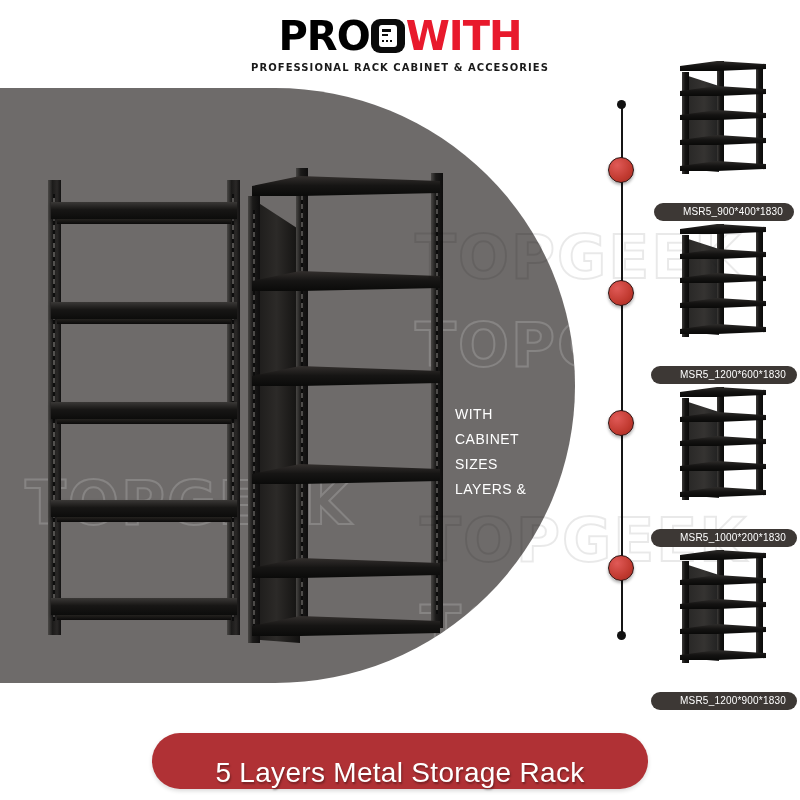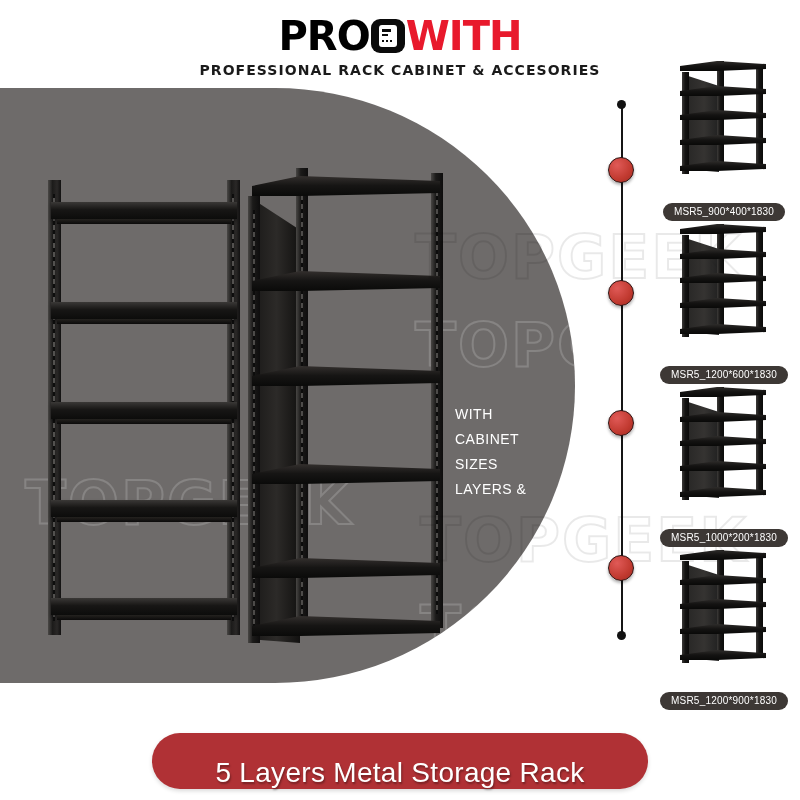--- a/index.html
+++ b/index.html
@@ -85,21 +85,21 @@
   }
   #logo-o-icon .dots i {
     width: 2px;
     height: 2px;
     background: #0b0b0b;
     display: block;
   }
   #logo-tagline {
     margin-top: 4px;
     font-family: "DejaVu Sans", sans-serif;
-    font-size: 14px;
+    font-size: 10px;
     font-weight: bold;
     letter-spacing: 1.05px;
     color: #1a1a1a;
     white-space: nowrap;
   }
 
   
   #hero-panel {
     position: absolute;
     left: 0;
@@ -348,21 +348,21 @@
     display: flex;
     justify-content: center;
   }
   .product-label span {
     display: inline-block;
     background: #3d3835;
     color: #ffffff;
     font-family: "Liberation Sans", sans-serif;
     font-size: 10px;
     letter-spacing: 0.2px;
-    padding: 3px 11px 4px 11px;
+    padding: 3px 11px 4px 29px;
     border-radius: 9px;
     white-space: nowrap;
     margin-top: 40px;
   }
 
   
   #bottom-banner {
     position: absolute;
     left: 152px;
     top: 733px;

